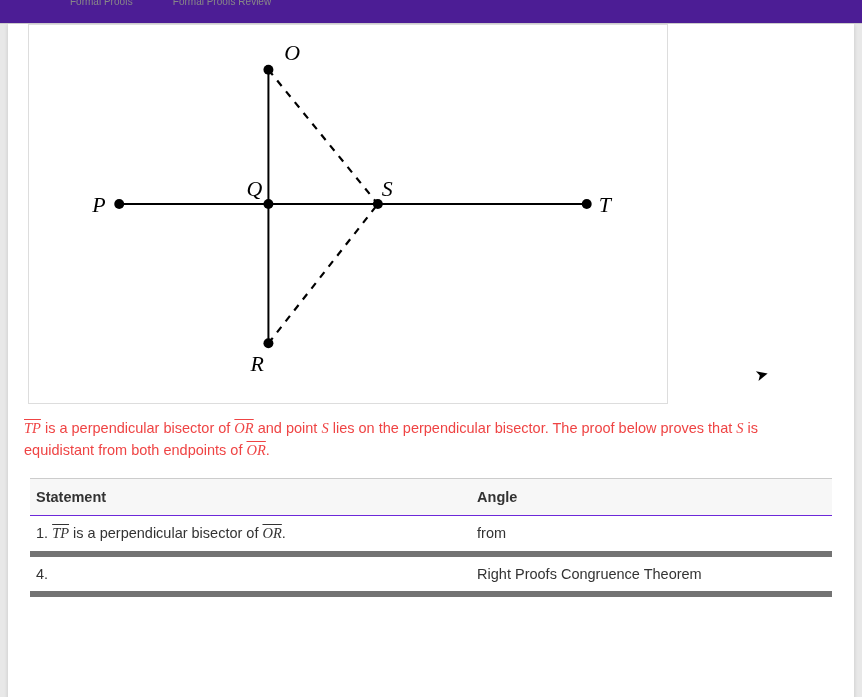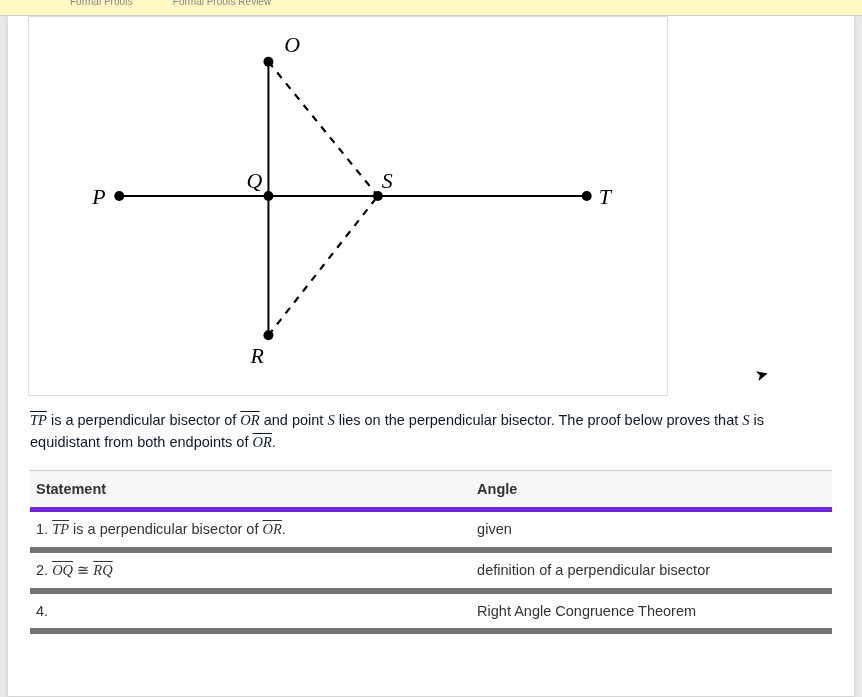--- a/index.html
+++ b/index.html
@@ -5,22 +5,22 @@
     * { box-sizing: border-box; margin: 0; padding: 0; }
     body {
       font-family: Arial, Helvetica, sans-serif;
       background: #e8e8e8;
       width: 862px;
       height: 697px;
       overflow: hidden;
       position: relative;
     }
     .topbar {
-      height: 16px;
-      background: #fef9c3;
+      height: 24px;
+      background: #4c1d95;
       border-bottom: 1px solid #ccc;
       position: relative;
     }
     .tablabels {
       position: absolute;
       top: -4px;
       left: 0;
       right: 0;
       font-size: 10px;
       color: #888;
@@ -45,23 +45,23 @@
       position: relative;
     }
     .figure-svg { width:100%; height:100%; }
     .ptlabel {
       font-family: "Times New Roman", serif;
       font-style: italic;
       font-size: 22px;
       fill: #000;
     }
     .description {
-      padding: 0 22px 16px 22px;
+      padding: 0 22px 16px 16px;
       font-size: 14.5px;
-      color: #0f172a;
+      color: #ef4444;
       line-height: 1.5;
     }
     .overline {
       text-decoration: overline;
       font-style: italic;
       font-family: "Times New Roman", serif;
     }
     .mi {
       font-style: italic;
       font-family: "Times New Roman", serif;
@@ -71,21 +71,21 @@
       margin: 0 22px;
       border-collapse: collapse;
       font-size: 14.5px;
       color: #333;
     }
     table.proof th {
       text-align: left;
       font-weight: bold;
       padding: 10px 6px;
       border-top: 1px solid #ccc;
-      border-bottom: 5px solid #6d28d9;
+      border-bottom: 1px solid #6d28d9;
       background: #f7f7f7;
     }
     table.proof td {
       padding: 9px 6px;
       border-bottom: 6px solid #737373;
       vertical-align: middle;
     }
     table.proof col.stmt { width: 55%; }
     table.proof col.reason { width: 45%; }
     .cursor {
@@ -148,30 +148,24 @@
       <tr>
         <th>Statement</th>
         <th>Angle</th>
       </tr>
     </thead>
     <tbody>
       <tr>
         <td>
           <span>1. </span><span class="overline">TP</span><span> is a perpendicular bisector of </span><span class="overline">OR</span><span>.</span>
         </td>
-        <td>given</td>
-      </tr>
-      <tr>
-        <td>
-          <span>2. </span><span class="overline">OQ</span> <span>≅</span> <span class="overline">RQ</span>
-        </td>
-        <td>definition of a perpendicular bisector</td>
+        <td>from</td>
       </tr>
       <tr>
         <td>4.</td>
-        <td>Right Angle Congruence Theorem</td>
+        <td>Right Proofs Congruence Theorem</td>
       </tr>
     </tbody>
   </table>
 
 </div>
 
 <span class="cursor" style="left:755px; top:365px;">➤</span>
 
 </body></html>

